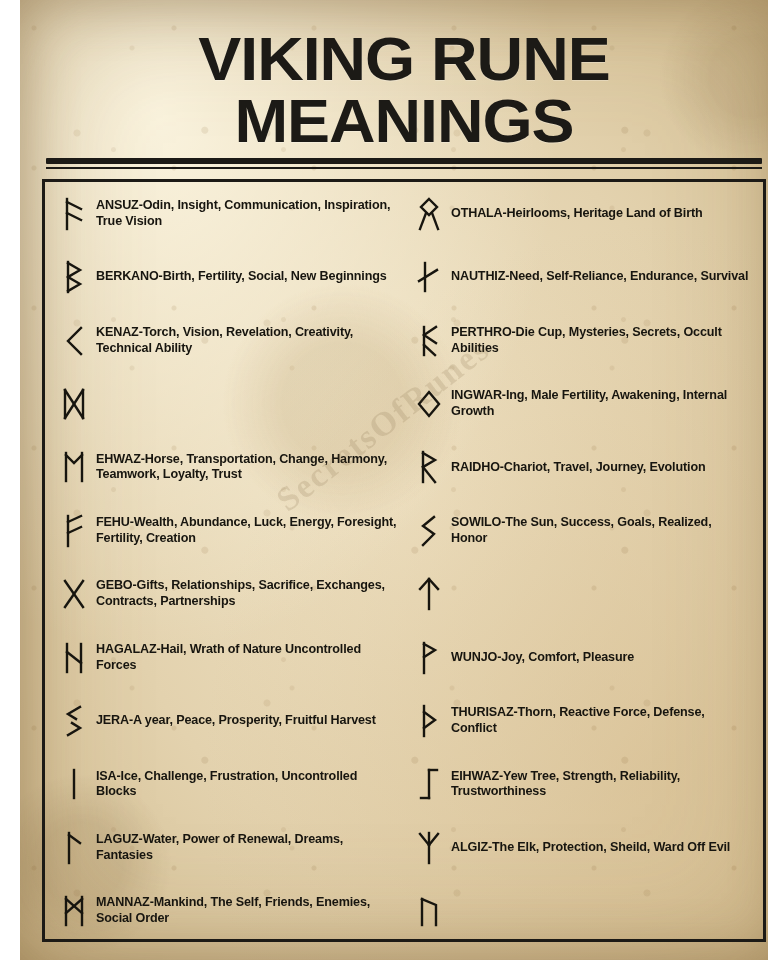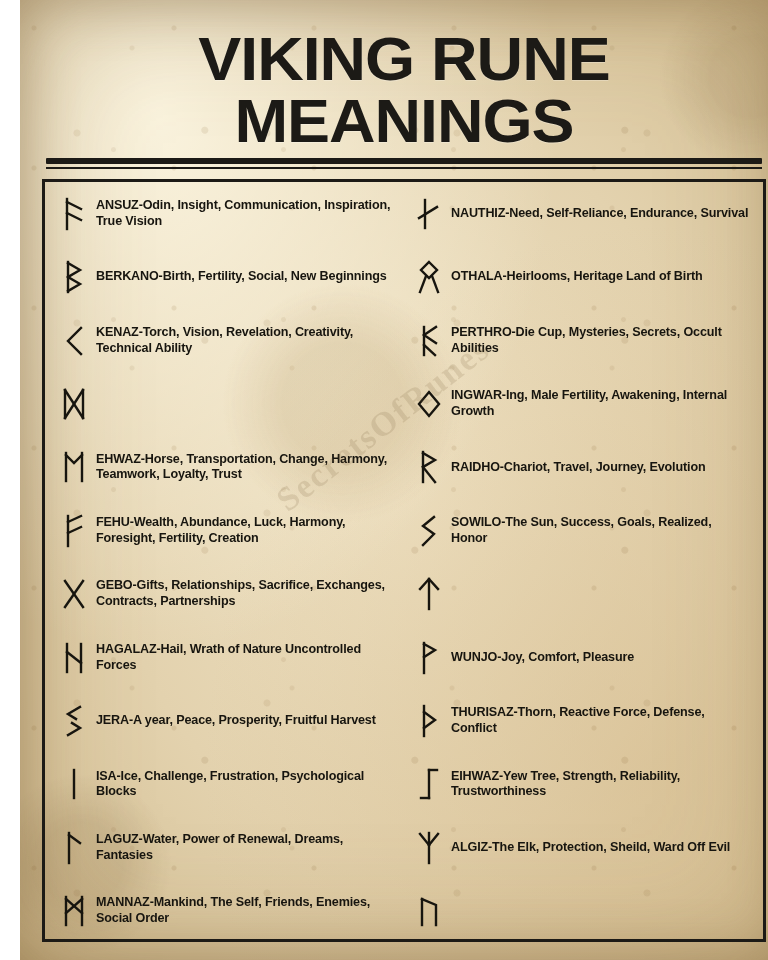--- a/index.html
+++ b/index.html
@@ -243,21 +243,21 @@
           <div class="entry">
             <span class="rune">
               <svg width="22" height="34" viewBox="0 0 22 34">
                   <g stroke="currentColor" stroke-width="2.4" fill="none" stroke-linecap="square">
                 <line x1="5" y1="2" x2="5" y2="32"></line>
                     <line x1="5" y1="8" x2="18" y2="2"></line>
                     <line x1="5" y1="19" x2="18" y2="13"></line>
                   </g>
                 </svg>
             </span>
-            <span class="entry-text">FEHU-Wealth, Abundance, Luck, Harmony,  Foresight, Fertility, Creation</span>
+            <span class="entry-text">FEHU-Wealth, Abundance, Luck, Energy,  Foresight, Fertility, Creation</span>
           </div>
 
           <div class="entry">
             <span class="rune">
               <svg width="26" height="30" viewBox="0 0 26 30">
                   <g stroke="currentColor" stroke-width="2.4" fill="none" stroke-linecap="square">
                 <line x1="4" y1="2" x2="22" y2="28"></line>
                     <line x1="22" y1="2" x2="4" y2="28"></line>
                   </g>
                 </svg>
@@ -291,21 +291,21 @@
           </div>
 
           <div class="entry">
             <span class="rune">
               <svg width="14" height="32" viewBox="0 0 14 32">
                   <g stroke="currentColor" stroke-width="2.4" fill="none" stroke-linecap="square">
                 <line x1="7" y1="2" x2="7" y2="30"></line>
                   </g>
                 </svg>
             </span>
-            <span class="entry-text">ISA-Ice, Challenge, Frustration, Psychological Blocks</span>
+            <span class="entry-text">ISA-Ice, Challenge, Frustration, Uncontrolled Blocks</span>
           </div>
 
           <div class="entry">
             <span class="rune">
               <svg width="20" height="34" viewBox="0 0 20 34">
                   <g stroke="currentColor" stroke-width="2.4" fill="none" stroke-linecap="square">
                 <line x1="5" y1="2" x2="5" y2="32"></line>
                     <line x1="5" y1="4" x2="16" y2="12"></line>
                   </g>
                 </svg>
@@ -326,45 +326,45 @@
             </span>
             <span class="entry-text">MANNAZ-Mankind, The Self, Friends, Enemies, Social Order</span>
           </div>
 
         </div>
 
         <div class="col right">
 
           <div class="entry">
             <span class="rune">
-              <svg width="24" height="32" viewBox="0 0 24 32">
-                  <g stroke="currentColor" stroke-width="2.4" fill="none" stroke-linecap="square">
-                <line x1="8" y1="2" x2="8" y2="30"></line>
-                    <line x1="2" y1="20" x2="20" y2="9"></line>
-                  </g>
-                </svg>
-            </span>
-            <span class="entry-text">NAUTHIZ-Need, Self-Reliance, Endurance, Survival</span>
-          </div>
-
-          <div class="entry">
-            <span class="rune">
               <svg width="24" height="34" viewBox="0 0 24 34">
                   <g stroke="currentColor" stroke-width="2.4" fill="none" stroke-linecap="square">
                 <polygon points="12,2 20,10 12,18 4,10"></polygon>
                     <line x1="9" y1="16" x2="3" y2="32"></line>
                     <line x1="15" y1="16" x2="21" y2="32"></line>
                   </g>
                 </svg>
             </span>
             <span class="entry-text">OTHALA-Heirlooms, Heritage Land of Birth</span>
           </div>
 
           <div class="entry">
             <span class="rune">
+              <svg width="24" height="32" viewBox="0 0 24 32">
+                  <g stroke="currentColor" stroke-width="2.4" fill="none" stroke-linecap="square">
+                <line x1="8" y1="2" x2="8" y2="30"></line>
+                    <line x1="2" y1="20" x2="20" y2="9"></line>
+                  </g>
+                </svg>
+            </span>
+            <span class="entry-text">NAUTHIZ-Need, Self-Reliance, Endurance, Survival</span>
+          </div>
+
+          <div class="entry">
+            <span class="rune">
               <svg width="22" height="32" viewBox="0 0 22 32">
                   <g stroke="currentColor" stroke-width="2.4" fill="none" stroke-linecap="square">
                 <line x1="6" y1="2" x2="6" y2="30"></line>
                     <polyline points="18,2 6,10 18,18"></polyline>
                     <line x1="6" y1="20" x2="17" y2="30"></line>
                   </g>
                 </svg>
             </span>
             <span class="entry-text">PERTHRO-Die Cup, Mysteries, Secrets, Occult Abilities</span>
           </div>

